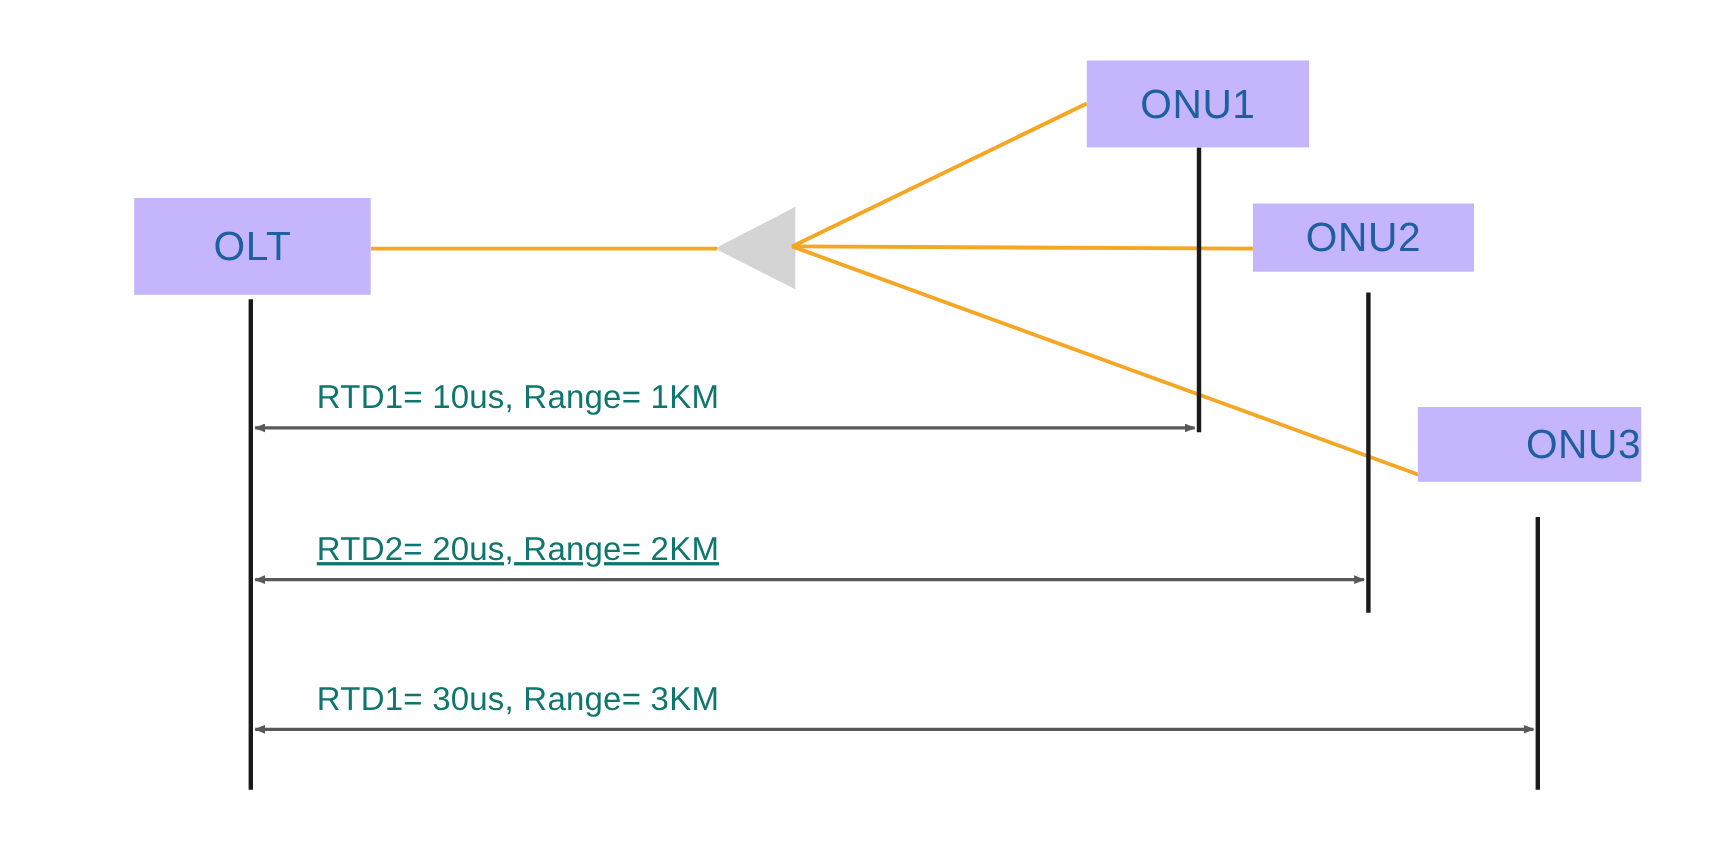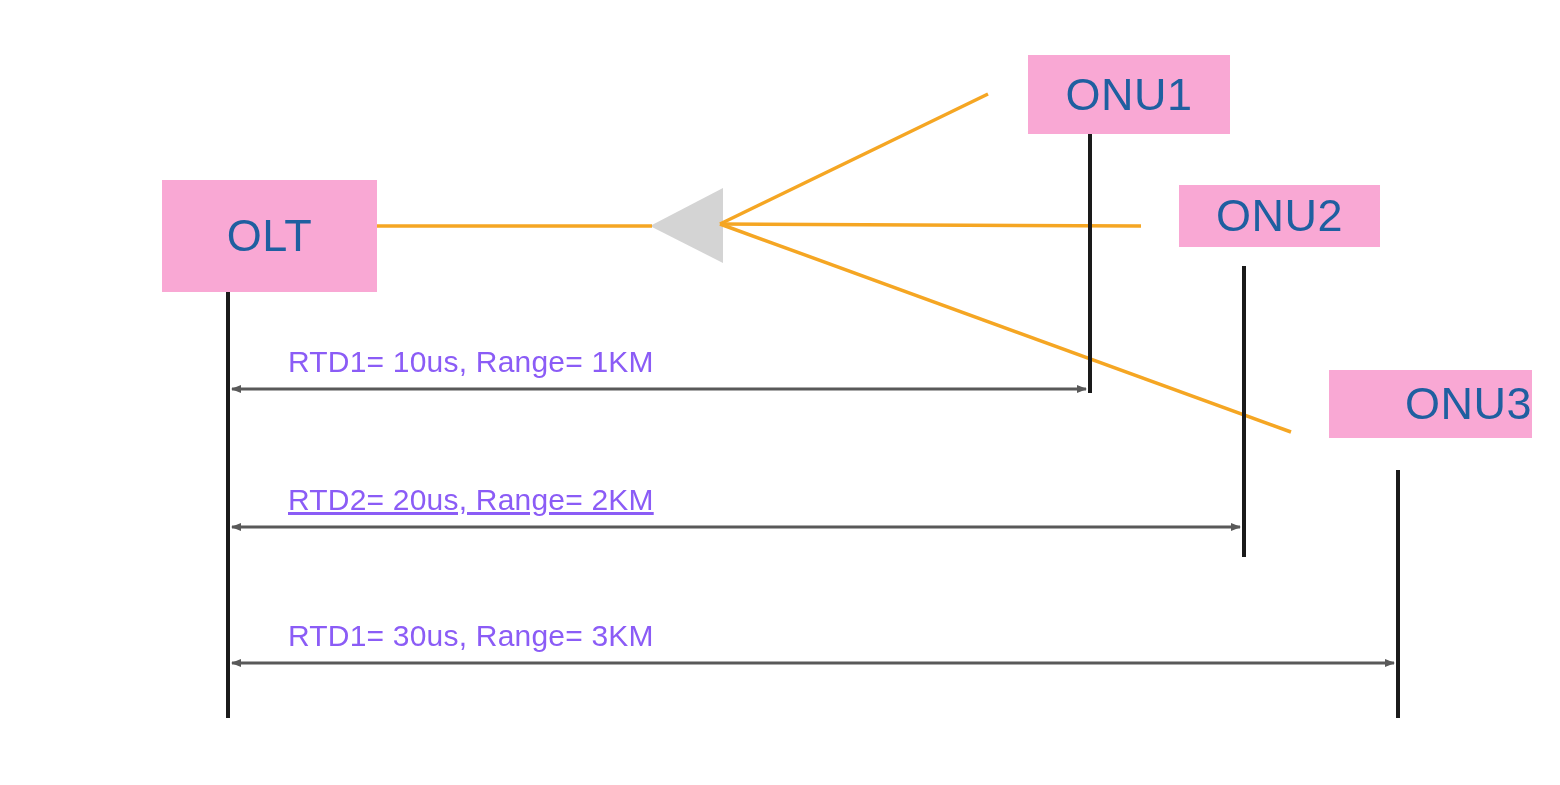--- a/index.html
+++ b/index.html
@@ -23,33 +23,32 @@
     top: 0;
     left: 0;
     width: 1560px;
     height: 785px;
   }
   .node-box {
     position: absolute;
     display: flex;
     align-items: center;
     justify-content: center;
-    background: #f9a8d4;
+    background: #c4b5fd;
     color: #1f5fa0;
     font-family: "Liberation Sans", sans-serif;
-    font-size: 45px;
+    font-size: 37px;
     font-weight: 400;
     letter-spacing: 0.5px;
     box-sizing: border-box;
     user-select: none;
-    margin-left: 40px;
   }
   .measure-label {
     position: absolute;
-    color: #8b5cf6;
+    color: #0f766e;
     font-family: "Liberation Sans", sans-serif;
     font-size: 30px;
     font-weight: 400;
     white-space: nowrap;
     letter-spacing: 0.2px;
     user-select: none;
   }
 </style>
 </head>
 <body>
@@ -82,21 +81,21 @@
       <line x1="1398" y1="470" x2="1398" y2="718" stroke="#1a1a1a" stroke-width="4"></line>
     </g>
 
     <g>
       <line x1="232" y1="389" x2="1086" y2="389" stroke="#595959" stroke-width="3" marker-start="url(#arrow-left)" marker-end="url(#arrow-right)"></line>
       <line x1="232" y1="527" x2="1240" y2="527" stroke="#595959" stroke-width="3" marker-start="url(#arrow-left)" marker-end="url(#arrow-right)"></line>
       <line x1="232" y1="663" x2="1394" y2="663" stroke="#595959" stroke-width="3" marker-start="url(#arrow-left)" marker-end="url(#arrow-right)"></line>
     </g>
   </svg>
 
-  <div class="node-box" style="left:122px; top:180px; width:215px; height:112px;">
+  <div class="node-box" style="left:122px; top:180px; width:215px; height:88px;">
     <span>OLT</span>
   </div>
 
   <div class="node-box" style="left:988px; top:55px; width:202px; height:79px;">
     <span>ONU1</span>
   </div>
 
   <div class="node-box" style="left:1139px; top:185px; width:201px; height:62px;">
     <span>ONU2</span>
   </div>

